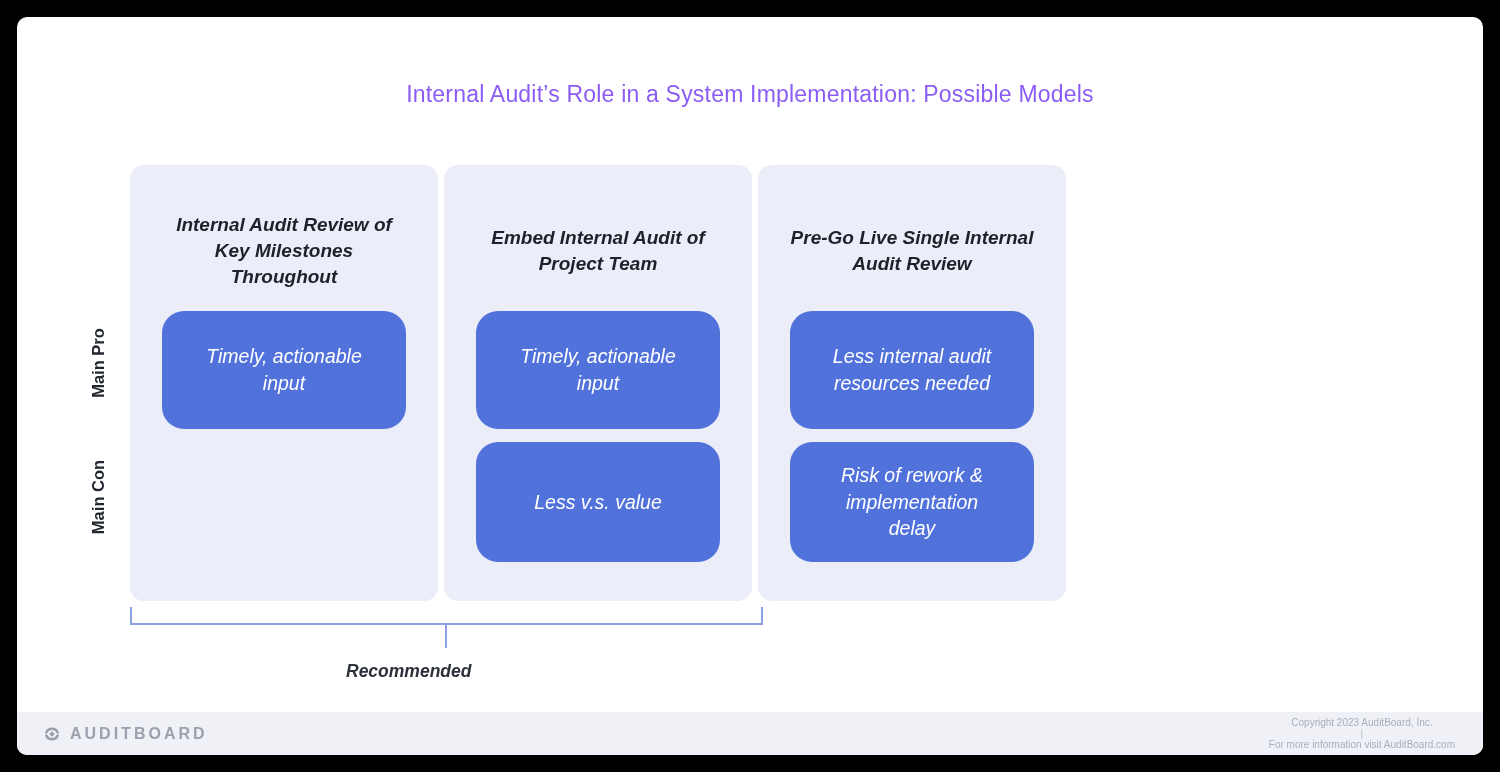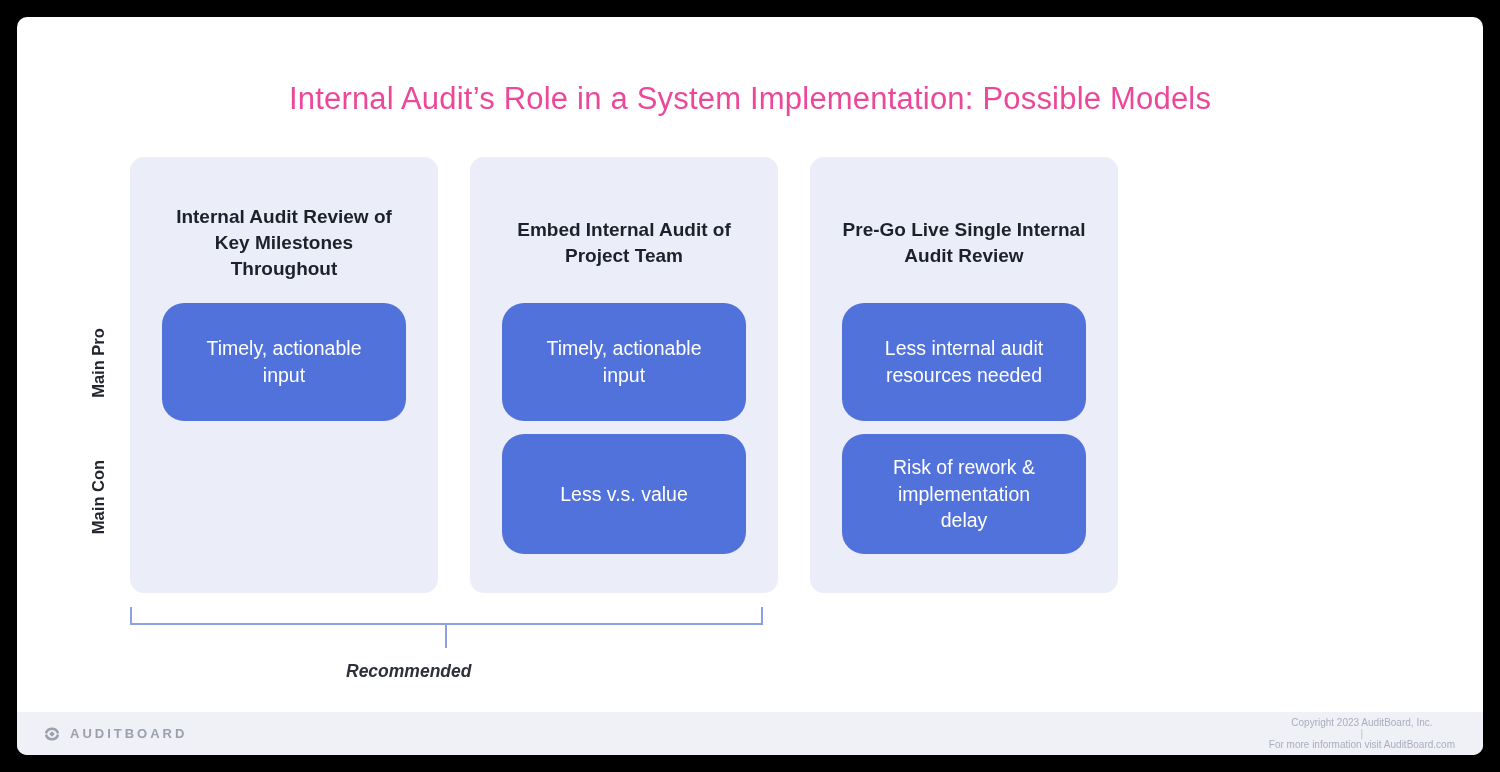--- a/index.html
+++ b/index.html
@@ -16,42 +16,43 @@
     width: 1466px; height: 738px;
     background: #ffffff;
     border-radius: 10px;
     overflow: hidden;
   }
   .title {
     position: absolute;
     left: 0; right: 0;
     top: 64px;
     text-align: center;
-    font-size: 31px;
+    font-size: 23px;
     font-weight: 500;
     letter-spacing: 0.2px;
-    color: #ec4899;
+    color: #8b5cf6;
   }
   .v-label {
     position: absolute;
     width: 140px;
     text-align: center;
     transform: rotate(-90deg);
     font-size: 16.5px;
     font-weight: 600;
     color: #22262e;
     line-height: 20px;
   }
   .v-label.pro { left: 11px; top: 336px; }
   .v-label.con { left: 11px; top: 470px; }
   .columns {
     position: absolute;
-    left: 113px; top: 140px;
+    left: 113px; top: 148px;
     display: flex;
-    gap: 32px;
+    gap: 6px;
+    font-style: italic;
   }
   .column {
     position: relative;
     width: 308px; height: 436px;
     background: #ebeef9;
     border-radius: 14px;
   }
   .col-header {
     position: absolute;
     top: 32px; left: 30px; right: 30px;
@@ -98,21 +99,21 @@
     height: 43px;
     background: #f0f1f7;
     display: flex; align-items: center;
     padding: 0 28px 0 26px;
   }
   .brand {
     display: flex; align-items: center; gap: 9px;
   }
   .brand-mark { width: 18px; height: 18px; display: block; }
   .brand-name {
-    font-size: 13px;
+    font-size: 16px;
     font-weight: 600;
     letter-spacing: 3px;
     color: #9aa0ac;
   }
   .footer-right {
     margin-left: auto;
     display: flex; align-items: center;
     font-size: 10px;
     color: #a9aebc;
     flex-direction: column;

